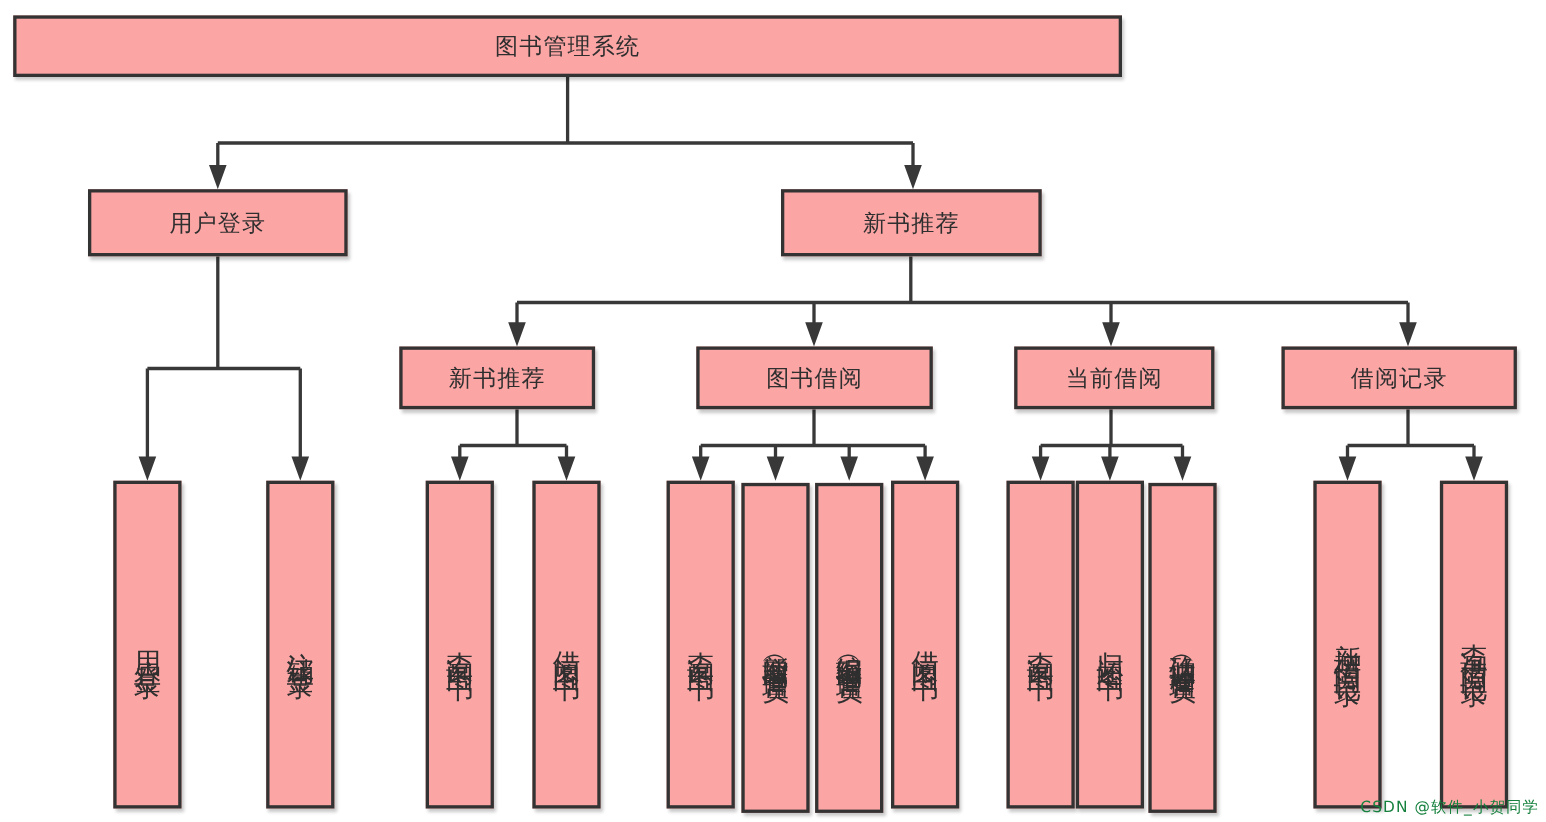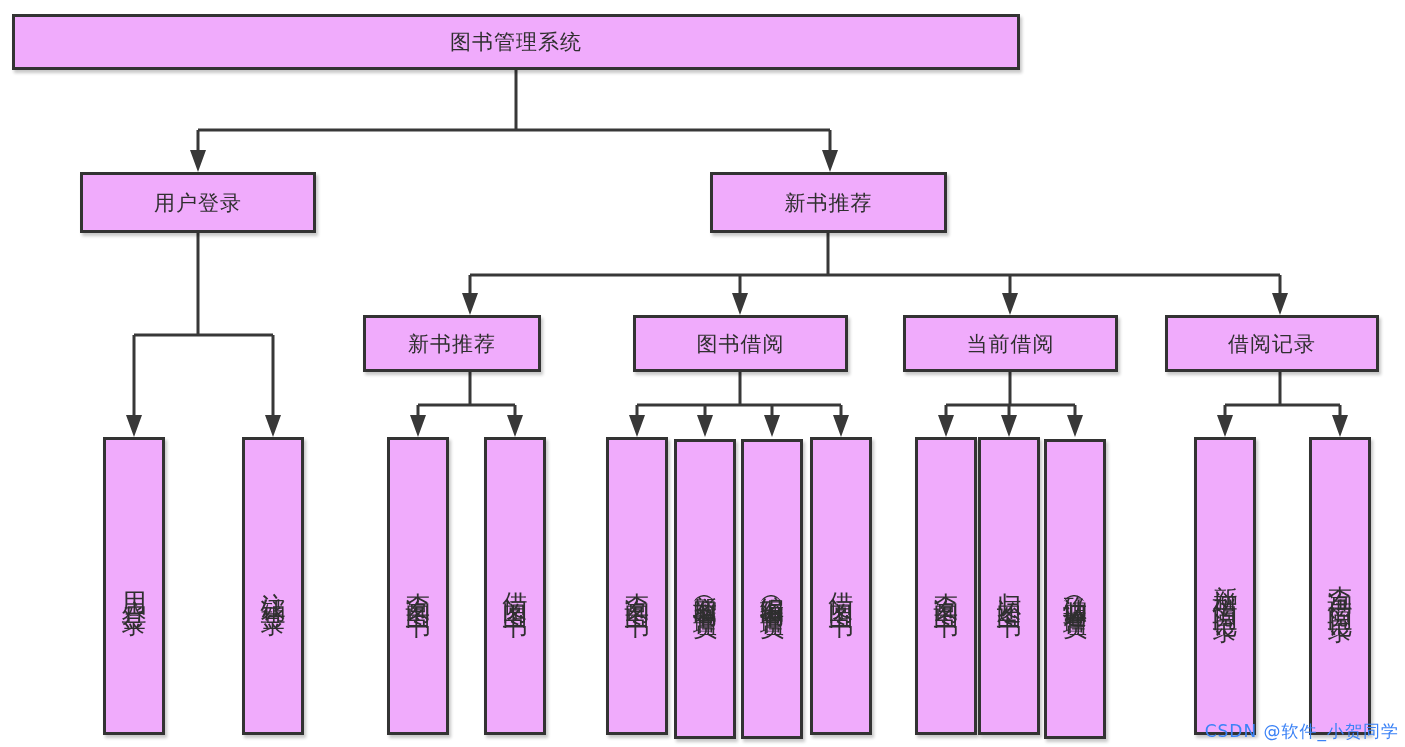--- a/index.html
+++ b/index.html
@@ -13,21 +13,21 @@
   }
   .connectors {
     position: absolute;
     left: 0; top: 0;
     width: 1405px; height: 747px;
     pointer-events: none;
   }
   .box {
     position: absolute;
     box-sizing: border-box;
-    background: #f0abfc;
+    background: #fca5a5;
     border: 3px solid #333333;
     box-shadow: 2px 3px 3px rgba(0,0,0,0.22);
     display: flex;
     align-items: center;
     justify-content: center;
     color: #2f2f2f;
     text-align: center;
   }
   .h { font-size: 21px; letter-spacing: 1px; white-space: nowrap; }
   .v .vtext {
@@ -38,22 +38,22 @@
     line-height: 1;
   }
   .v.long .vtext {
     font-size: 24px;
     letter-spacing: 3px;
   }
   .watermark {
     position: absolute;
     right: 6px;
     bottom: 4px;
-    font-size: 17px;
-    color: #3b82f6;
+    font-size: 14px;
+    color: #15803d;
     letter-spacing: 1px;
     white-space: nowrap;
   }
 </style>
 </head>
 <body>
 
 <div class="canvas">
 
   <svg class="connectors" viewBox="0 0 1405 747" xmlns="http://www.w3.org/2000/svg">
@@ -95,21 +95,21 @@
   <div class="box h" style="left:710px; top:172px; width:237px; height:61px;">
     <span>新书推荐</span>
   </div>
 
   <div class="box h" style="left:363px; top:315px; width:178px; height:57px;">
     <span>新书推荐</span>
   </div>
   <div class="box h" style="left:633px; top:315px; width:215px; height:57px;">
     <span>图书借阅</span>
   </div>
-  <div class="box h" style="left:903px; top:315px; width:215px; height:57px;">
+  <div class="box h" style="left:922px; top:315px; width:182px; height:57px;">
     <span>当前借阅</span>
   </div>
   <div class="box h" style="left:1165px; top:315px; width:214px; height:57px;">
     <span>借阅记录</span>
   </div>
 
   <div class="box v" style="left:103px; top:437px; width:62px; height:298px;">
     <span class="vtext">用户登录</span>
   </div>
   <div class="box v" style="left:242px; top:437px; width:62px; height:298px;">

